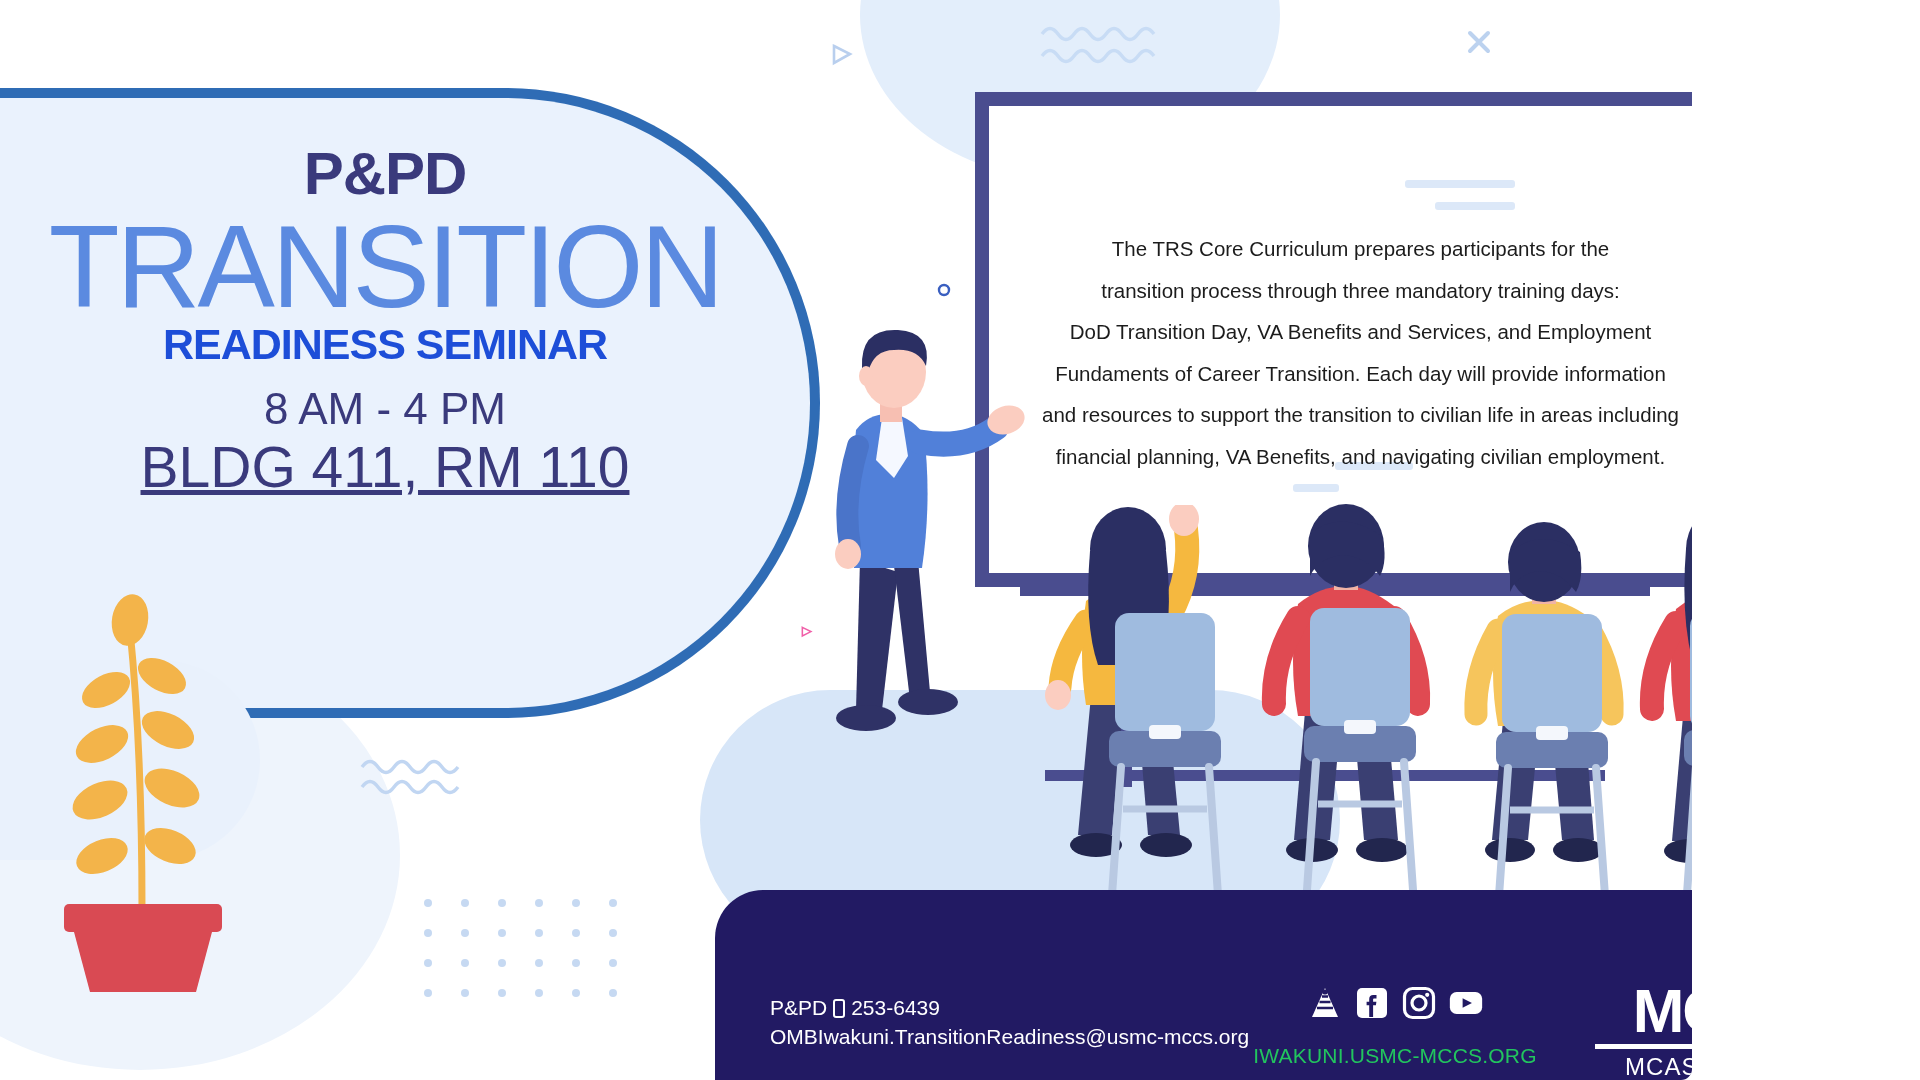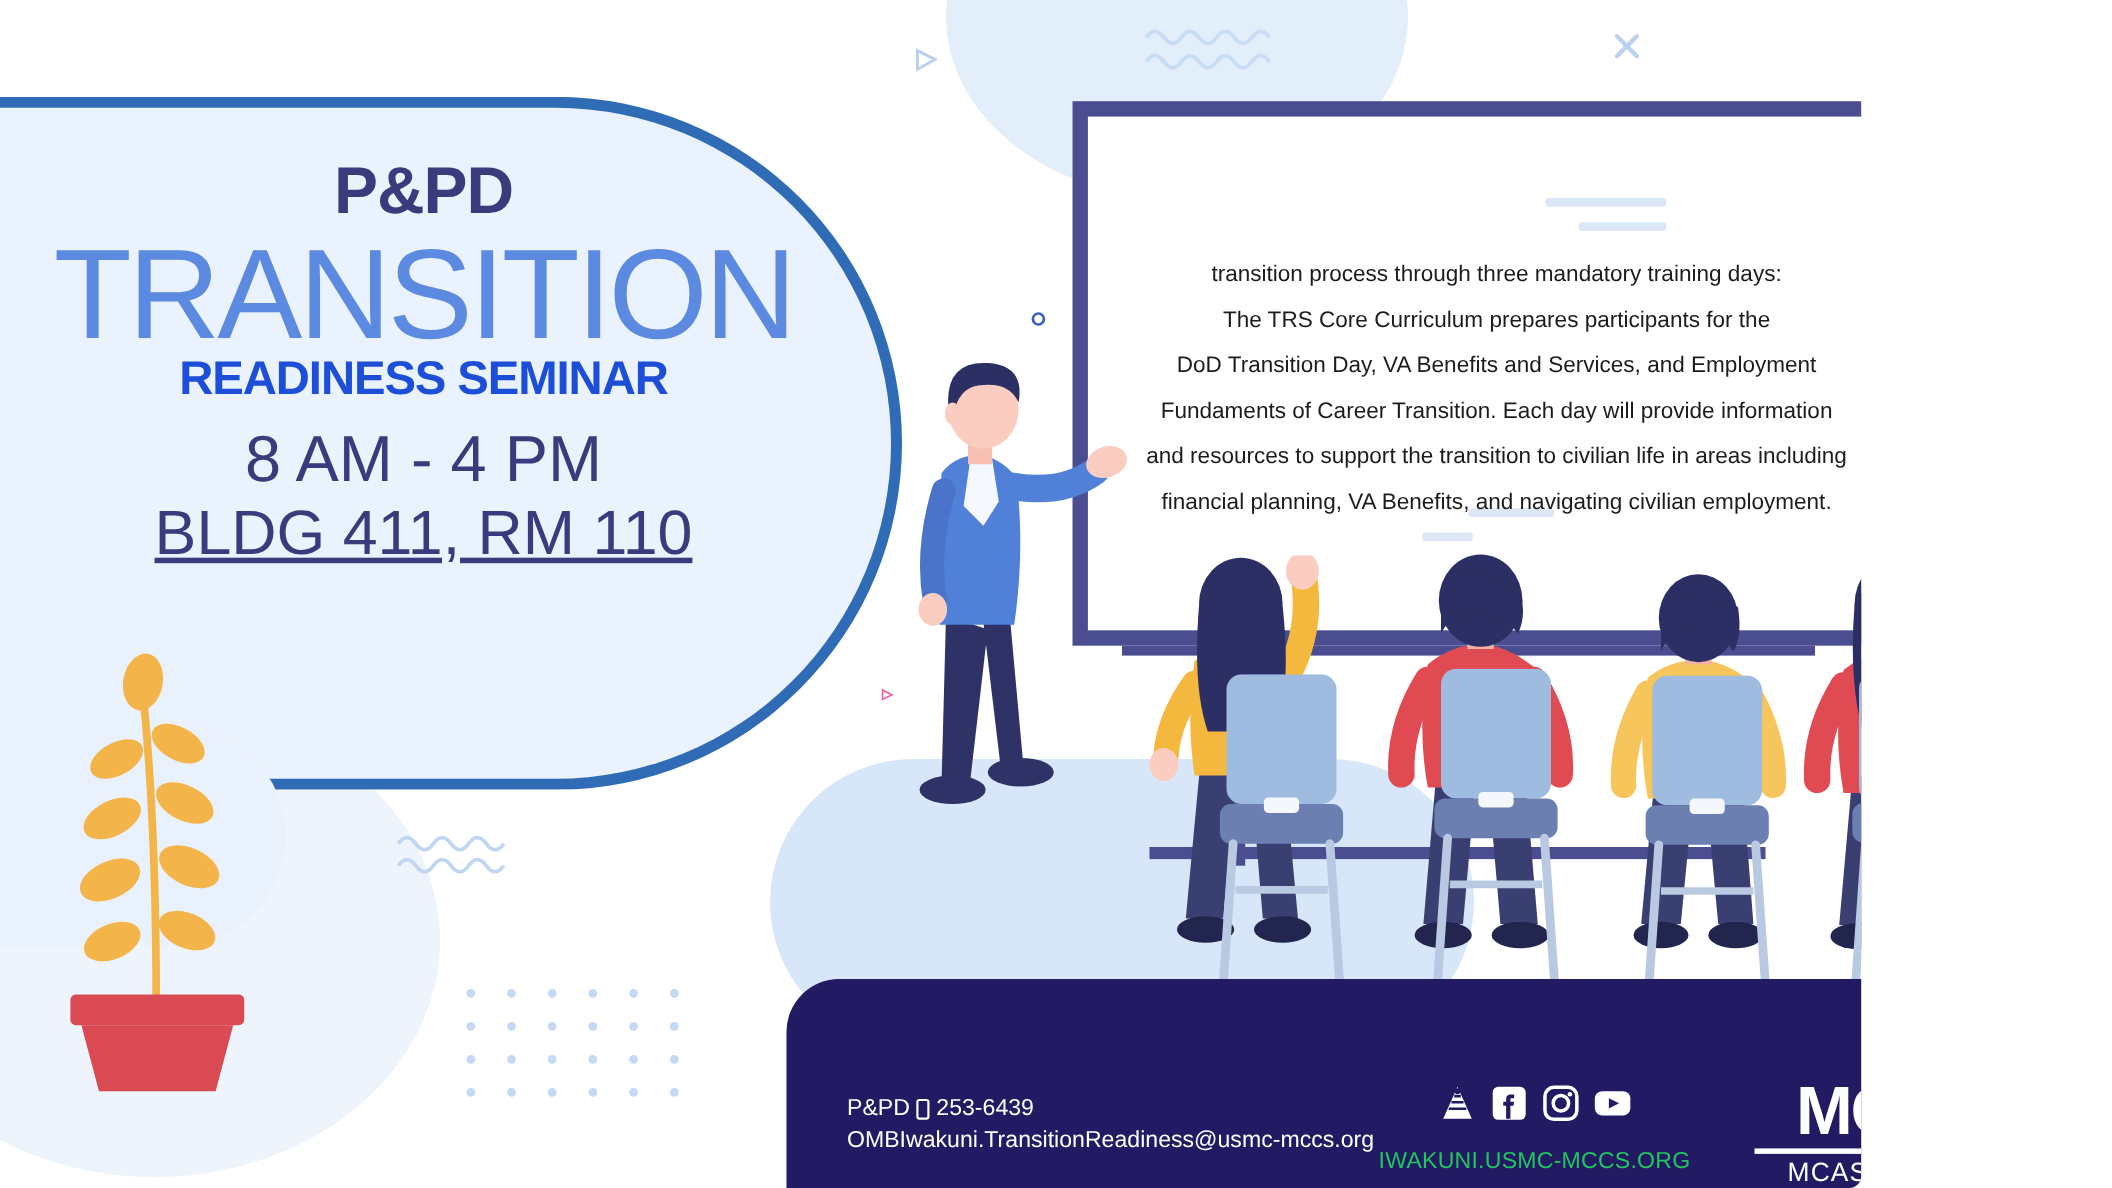--- a/index.html
+++ b/index.html
@@ -36,21 +36,21 @@
   }
   .ttl-main {
     font-size:116px; font-weight:normal; color:#5b8ae0; letter-spacing:-3px;
     line-height:1.02; margin-top:4px;
   }
   .ttl-sub {
     font-size:43px; font-weight:bold; color:#1d4ed8; letter-spacing:-1px;
     line-height:1.05; margin-top:-4px;
   }
   .ttl-time {
-    font-size:59px; color:#3a3a7c; line-height:1.18; margin-top:16px; letter-spacing:0px;
+    font-size:44px; color:#3a3a7c; line-height:1.18; margin-top:16px; letter-spacing:0px;
   }
   .ttl-loc {
     font-size:57px; color:#3a3a7c; line-height:1.14; letter-spacing:0px;text-decoration:underline;
   }
 
   
   .squig { position:absolute; }
 
   
   .dotgrid { position:absolute; left:420px; top:895px; width:230px; height:120px; }
@@ -229,22 +229,22 @@
 
   <div class="screen-outer">
     <div class="screen-inner">
 
       <div class="bar-deco" style="left:400px;top:58px;width:110px;height:8px;"></div>
       <div class="bar-deco" style="left:430px;top:80px;width:80px;height:8px;"></div>
       <div class="bar-deco" style="left:330px;top:340px;width:78px;height:8px;"></div>
       <div class="bar-deco" style="left:288px;top:362px;width:46px;height:8px;"></div>
 
       <div class="screen-text">
+        <div>The TRS Core Curriculum prepares participants for the</div>
         <div>transition process through three mandatory training days:</div>
-        <div>The TRS Core Curriculum prepares participants for the</div>
         <div>DoD Transition Day, VA Benefits and Services, and Employment</div>
         <div>Fundaments of Career Transition. Each day will provide information</div>
         <div>and resources to support the transition to civilian life in areas including</div>
         <div>financial planning, VA Benefits, and navigating civilian employment.</div>
       </div>
     </div>
   </div>
 
   <svg style="position:absolute;left:790px;top:310px;" width="240" height="480" viewBox="0 0 240 480">
 

